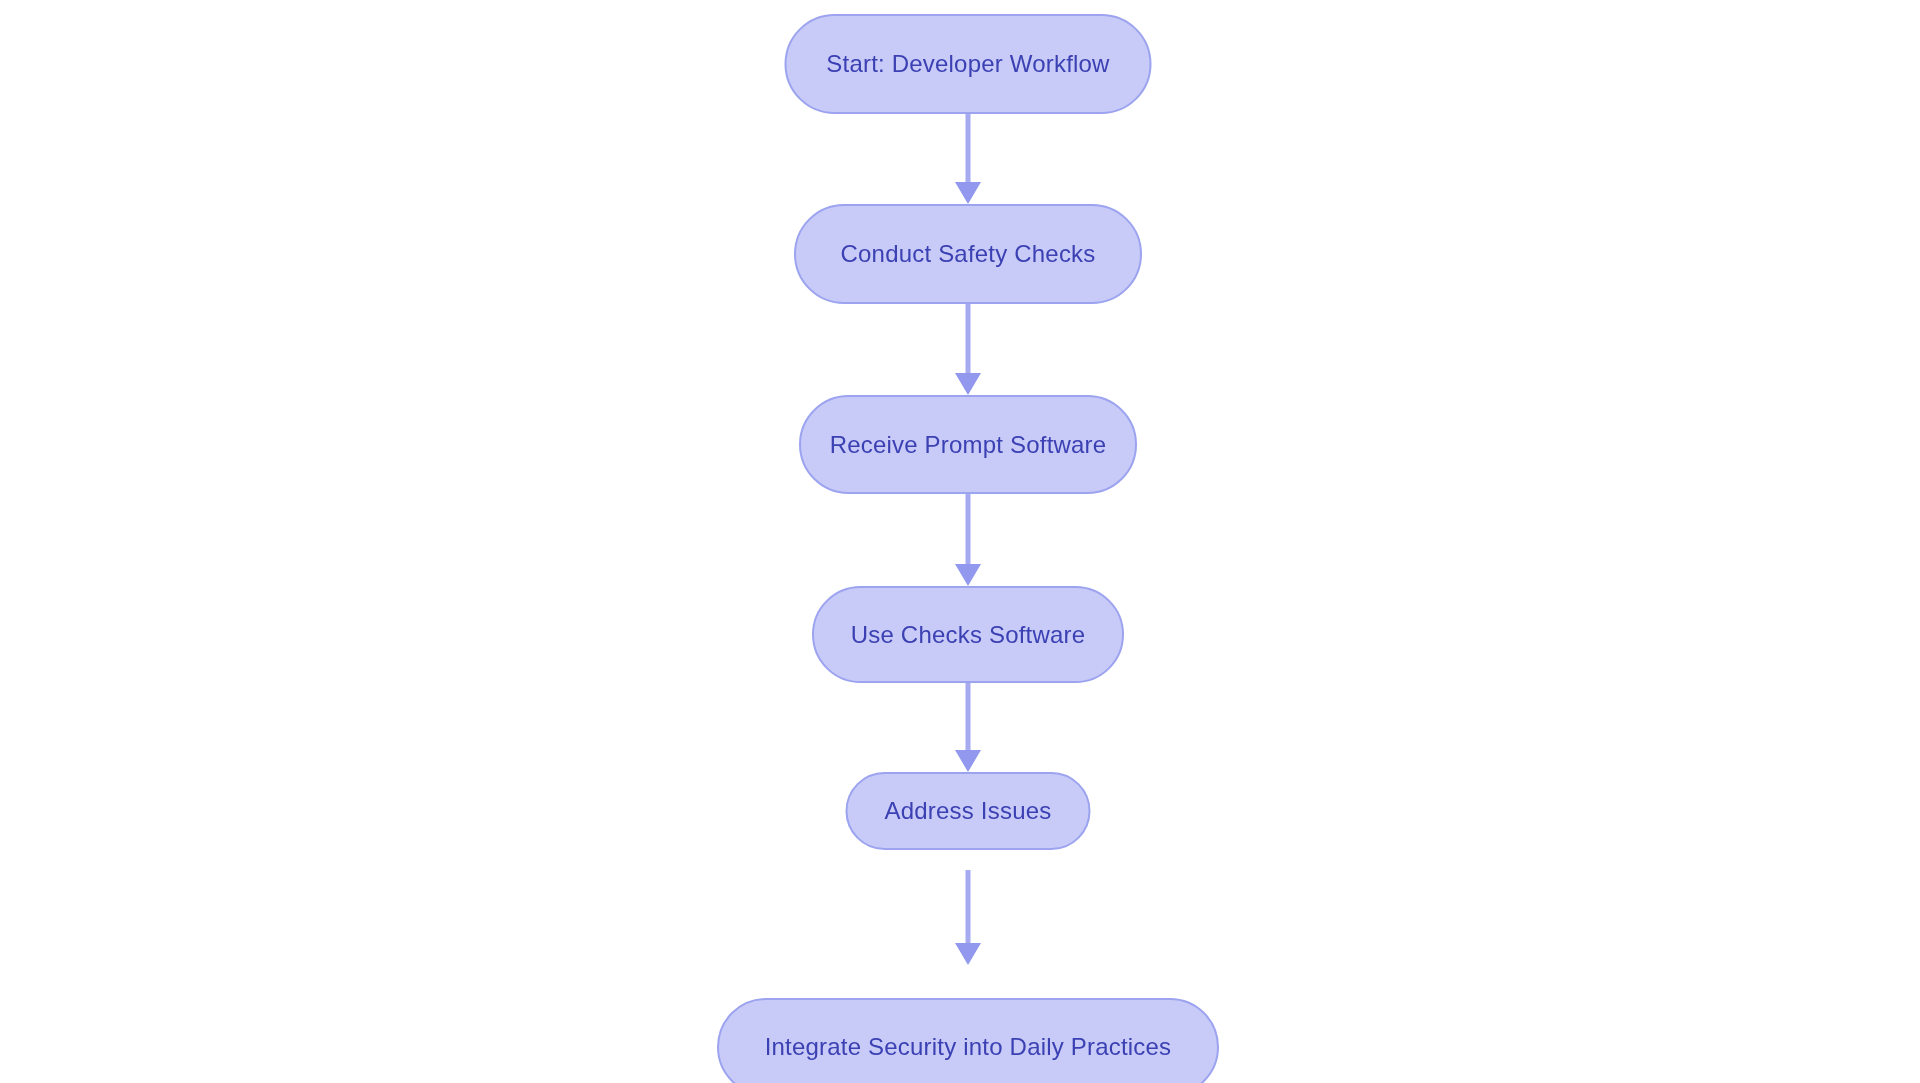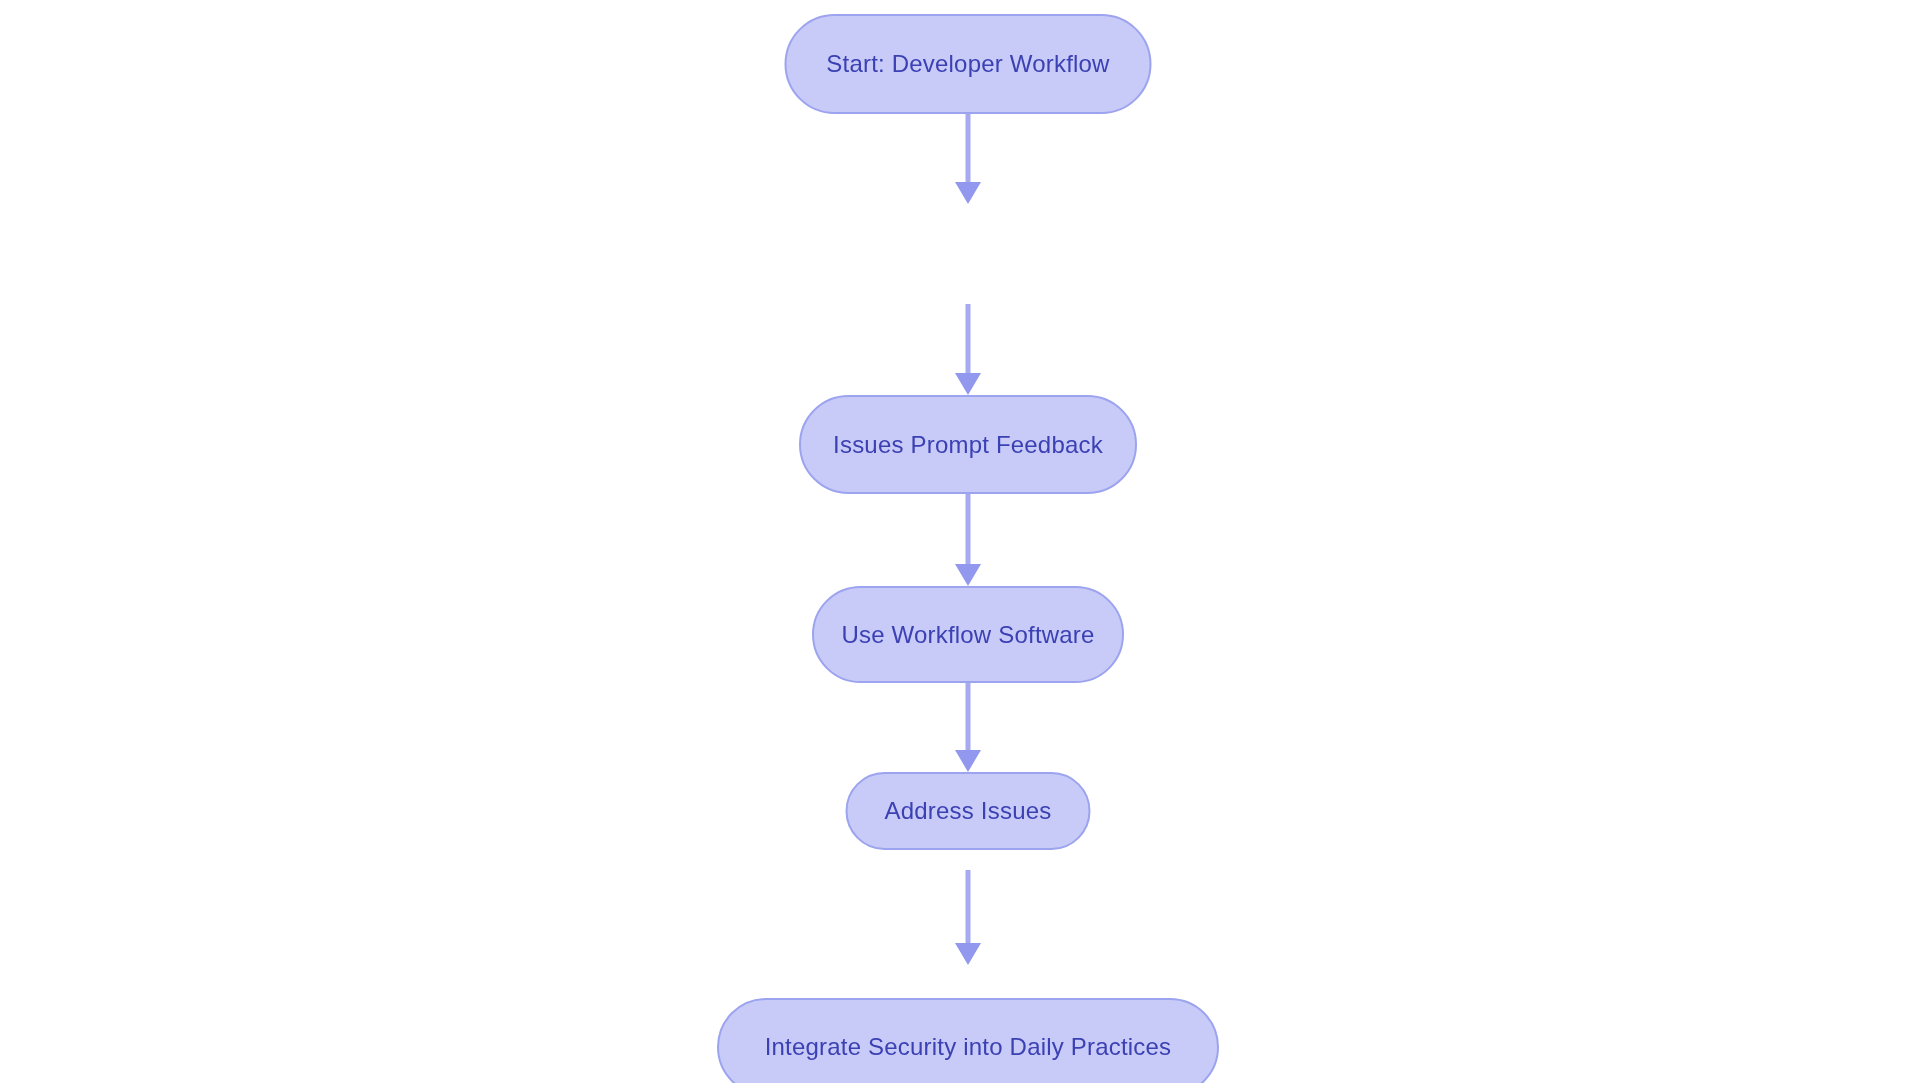--- a/index.html
+++ b/index.html
@@ -80,37 +80,40 @@
 
   <div class="flow-node n1">
     <span>Start: Developer Workflow</span>
   </div>
 
   <div class="flow-arrow a1">
     <div class="arrow-line"></div>
     <div class="arrow-head"></div>
   </div>
 
+  <div class="flow-node n2">
+    <span>Conduct Safety Checks</span>
+  </div>
 
   <div class="flow-arrow a2">
     <div class="arrow-line"></div>
     <div class="arrow-head"></div>
   </div>
 
   <div class="flow-node n3">
-    <span>Issues Prompt Feedback</span>
+    <span>Receive Prompt Software</span>
   </div>
 
   <div class="flow-arrow a3">
     <div class="arrow-line"></div>
     <div class="arrow-head"></div>
   </div>
 
   <div class="flow-node n4">
-    <span>Use Workflow Software</span>
+    <span>Use Checks Software</span>
   </div>
 
   <div class="flow-arrow a4">
     <div class="arrow-line"></div>
     <div class="arrow-head"></div>
   </div>
 
   <div class="flow-node n5">
     <span>Address Issues</span>
   </div>

